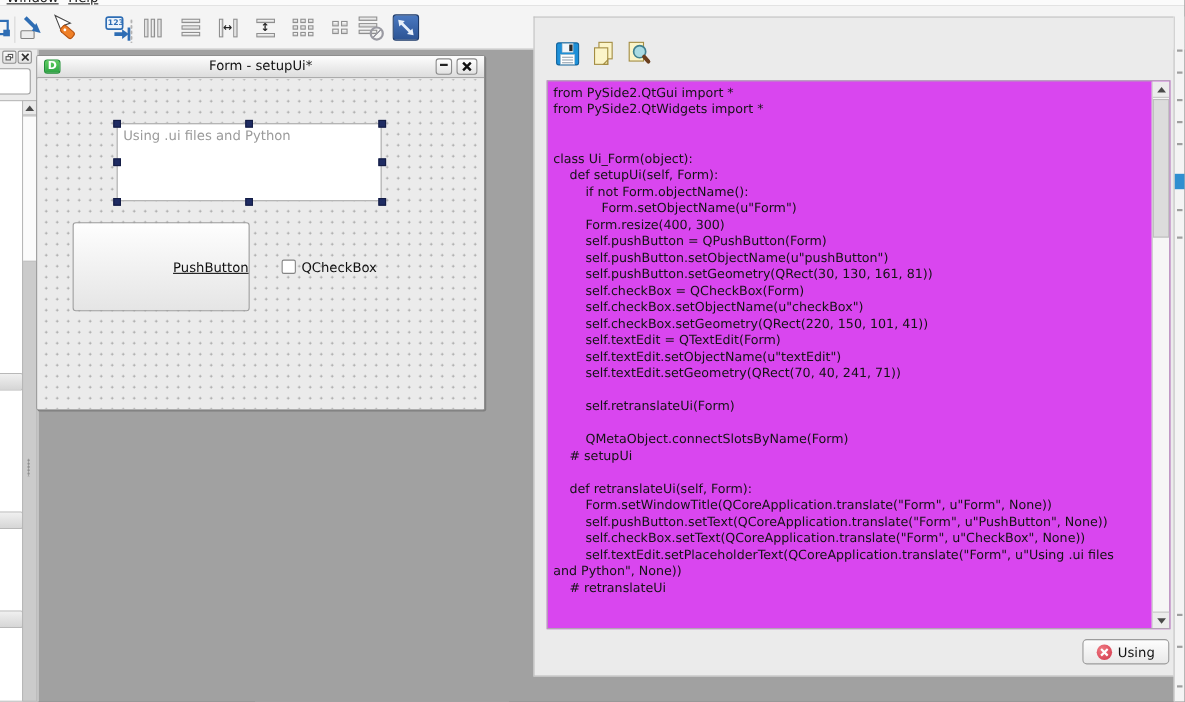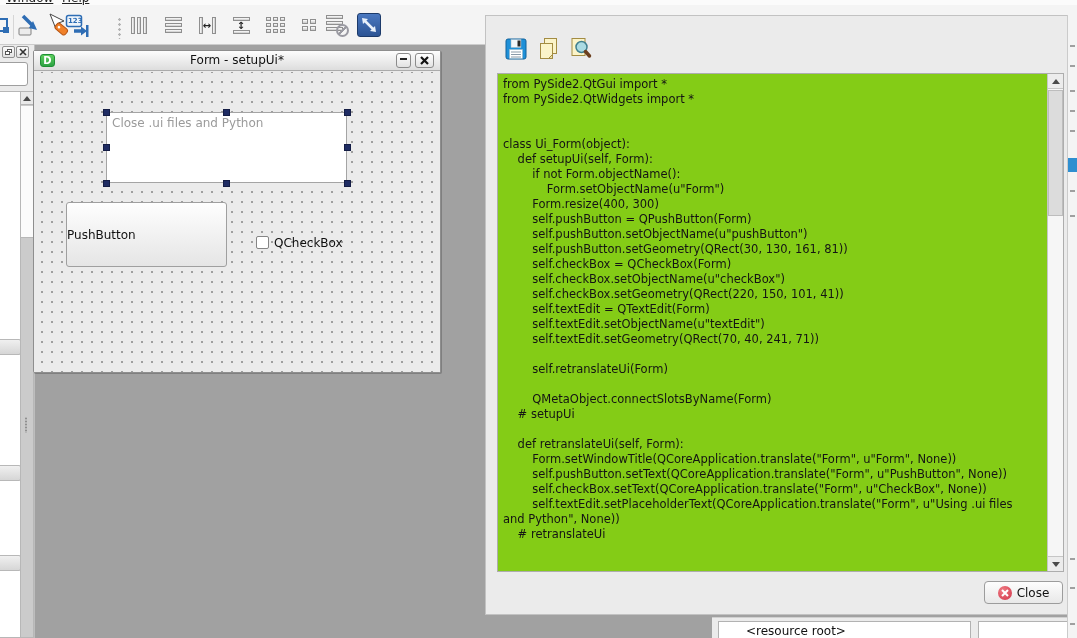--- a/index.html
+++ b/index.html
@@ -66,30 +66,30 @@
   .win-btn { position:absolute; top:2px; height:15px; border:1px solid #8b8b8b; border-radius:3px;
     background:linear-gradient(#ffffff,#e2e2e2); display:flex; align-items:center; justify-content:center; }
   .btn-min { left:362px; width:15px; }
   .btn-close-win { left:381px; width:19px; }
   .min-bar { width:7px; height:2px; background:#222; margin-top:-4px; }
   .form-canvas { position:absolute; left:0; top:21px; width:406px; height:300px; background-color:#ebebeb;
     background-image:radial-gradient(circle,#9f9f9f 0.8px,transparent 1.1px); background-size:10px 10px; background-position:3px 5px; }
   .q-textedit { position:absolute; left:72px; top:61px; width:241px; height:71px; background:#fff; border:1px solid #a4a4a4; }
   .q-textedit .ph { padding:3px 5px; color:#9b9b9b; font-size:12px; }
   .handle { position:absolute; width:7px; height:7px; background:#1f2c63; border:1px solid #141d45; }
-  .q-pushbutton { position:absolute; left:32px; top:151px; width:161px; height:65px; border:1px solid #9f9f9f; border-radius:3px;
-    background:linear-gradient(#fefefe,#e5e5e5); display:flex; align-items:center; justify-content:flex-start; font-size:12px; color:#111; }
+  .q-pushbutton { position:absolute; left:32px; top:151px; width:161px; height:81px; border:1px solid #9f9f9f; border-radius:3px;
+    background:linear-gradient(#fefefe,#e5e5e5); display:flex; align-items:center; justify-content:flex-end; font-size:12px; color:#111;text-decoration:underline; }
   .q-checkbox { position:absolute; left:222px; top:171px; width:101px; height:41px; display:flex; align-items:center; }
   .q-checkbox .box { width:13px; height:13px; background:#fff; border:1px solid #858585; border-radius:2px; }
   .q-checkbox .lbl { margin-left:5px; font-size:12px; color:#111; }
   
   .dialog { position:absolute; left:485px; top:15px; width:582px; height:600px; background:#ebebeb;
     border:1px solid #c2c2c2; border-right:none; z-index:5; }
   .dlg-tbtn { position:absolute; top:19px; width:27px; height:27px; display:flex; align-items:center; justify-content:center; }
-  .code-box { position:absolute; left:11px; top:57px; width:567px; height:499px; background:#84cc16; border:1px solid #adadad; overflow:hidden; }
+  .code-box { position:absolute; left:11px; top:57px; width:567px; height:499px; background:#d946ef; border:1px solid #adadad; overflow:hidden; }
   .code-box pre { position:absolute; left:5px; top:3px; right:19px; margin:0;
     font-family:"DejaVu Sans","Liberation Sans",sans-serif; font-size:11.5px; line-height:15px; color:#141414; white-space:pre; }
   .code-scroll { position:absolute; right:0; top:0; width:16px; height:497px; background:#f6f6f6; border-left:1px solid #c6c6c6; }
   .code-scroll .sbtn { position:absolute; left:0; width:15px; height:15px; background:#ececec;
     display:flex; align-items:center; justify-content:center; }
   .code-scroll .sbtn.top { top:0; border-bottom:1px solid #c6c6c6; }
   .code-scroll .sbtn.bottom { bottom:0; border-top:1px solid #c6c6c6; }
   .code-scroll .thumb { position:absolute; left:0; top:16px; width:15px; height:126px; background:#dcdcdc; border:1px solid #bdbdbd; }
   .close-btn { position:absolute; left:498px; top:565px; width:79px; height:23px; border:1px solid #9c9c9c; border-radius:4px;
     background:linear-gradient(#fdfdfd,#e8e8e8); display:flex; align-items:center; justify-content:center; gap:5px; font-size:12px; color:#111; }
@@ -143,21 +143,21 @@
         <svg width="26" height="26">
           <polygon points="4,2 10,17 12.5,11 18,9" fill="#fff" stroke="#444"></polygon>
           <g transform="rotate(40 16 17)">
             <rect x="9" y="14" width="13" height="7" rx="2.5" fill="#f08028" stroke="#b65312"></rect>
             <circle cx="12.5" cy="17.5" r="1.3" fill="#fff"></circle>
           </g>
         </svg>
       </span>
     </div>
 
-    <div class="tbtn" style="left:64px">
+    <div class="tbtn" style="left:94px">
       <span style="position:relative;width:26px;height:26px;display:block;">
         <svg width="26" height="26" style="position:absolute;left:0;top:0;">
           <rect x="2.5" y="3.5" width="15" height="11" rx="2" fill="#eef4fb" stroke="#2e6db4" stroke-width="1.5"></rect>
           <line x1="10" y1="19" x2="18" y2="19" stroke="#2e6db4" stroke-width="3.5"></line>
           <polygon points="17,14.5 23,19 17,23.5" fill="#2e6db4"></polygon>
           <rect x="22" y="13" width="2.5" height="12" fill="#2e6db4"></rect>
         </svg>
         <span class="tab-badge">123</span>
       </span>
     </div>
@@ -271,21 +271,21 @@
         <span>
           <svg width="9" height="9">
               <path d="M1 1 L8 8 M8 1 L1 8" stroke="#111" stroke-width="2.2"></path>
             </svg>
         </span>
       </div>
     </div>
     <div class="form-canvas"></div>
 
     <div class="q-textedit">
-      <div class="ph">Close .ui files and Python</div>
+      <div class="ph">Using .ui files and Python</div>
     </div>
 
     <div class="handle" style="left:69px;top:58px"></div>
     <div class="handle" style="left:189px;top:58px"></div>
     <div class="handle" style="left:310px;top:58px"></div>
     <div class="handle" style="left:69px;top:93px"></div>
     <div class="handle" style="left:310px;top:93px"></div>
     <div class="handle" style="left:69px;top:129px"></div>
     <div class="handle" style="left:189px;top:129px"></div>
     <div class="handle" style="left:310px;top:129px"></div>
@@ -374,38 +374,32 @@
           </div>
       </div>
     </div>
 
     <div class="close-btn">
       <span class="red-x">
         <svg width="8" height="8">
             <path d="M1 1 L7 7 M7 1 L1 7" stroke="#fff" stroke-width="2"></path>
           </svg>
       </span>
-      <span>Close</span>
+      <span>Using</span>
     </div>
   </div>
 
   <div class="right-strip">
     <div class="strip-mark" style="top:30px"></div>
     <div class="strip-mark" style="top:50px"></div>
     <div class="strip-mark" style="top:75px"></div>
     <div class="strip-mark" style="top:95px"></div>
     <div class="strip-mark" style="top:115px"></div>
     <div class="strip-blue"></div>
     <div class="strip-mark" style="top:175px"></div>
     <div class="strip-mark" style="top:200px"></div>
     <div class="strip-mark" style="top:543px"></div>
     <div class="strip-mark" style="top:572px"></div>
     <div class="strip-mark" style="top:608px"></div>
   </div>
 
-  <div class="res-panel">
-    <div class="res-box res-box1">
-      <div class="txt">&lt;resource root&gt;</div>
-    </div>
-    <div class="res-box res-box2"></div>
-  </div>
 
 </div>
 
 </body></html>

